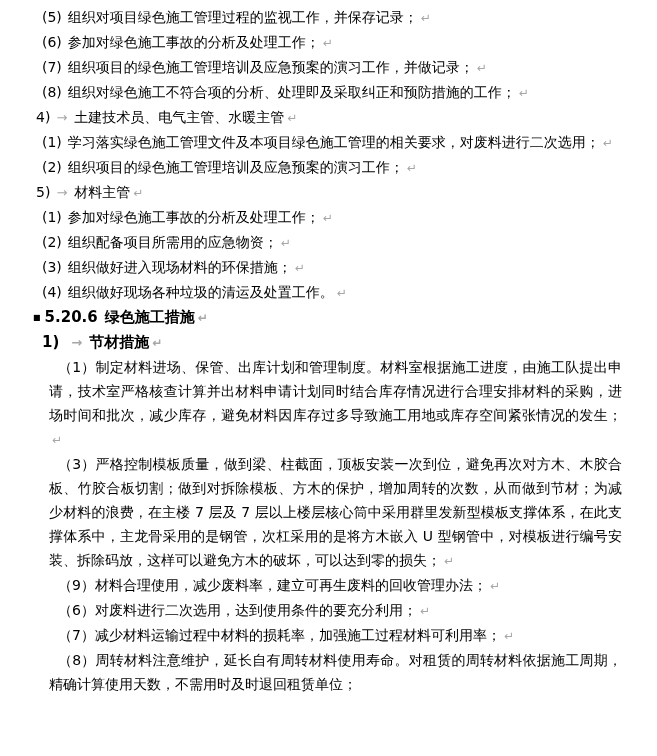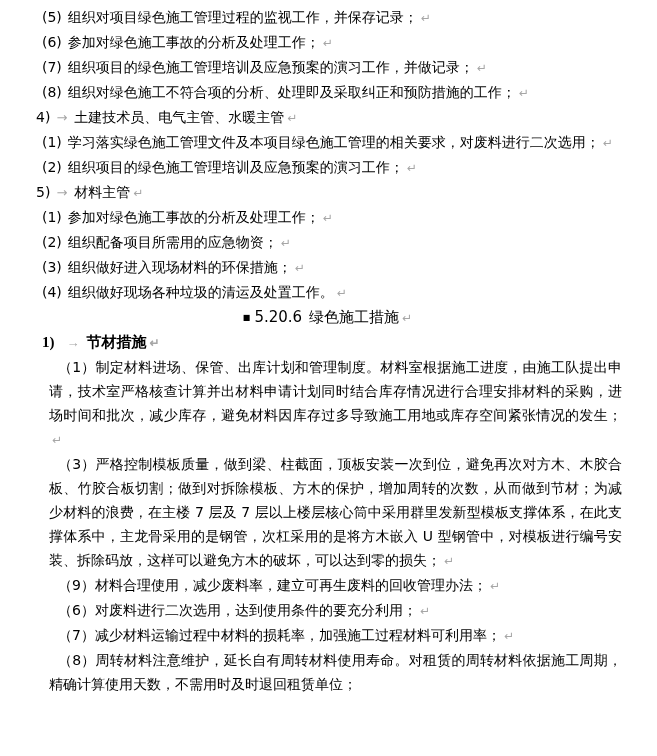--- a/index.html
+++ b/index.html
@@ -28,36 +28,34 @@
     color: #a6a6a6;
     margin: 0 7px 0 6px;
     font-size: 13px;
   }
   .mark {
     color: #a6a6a6;
     margin-left: 3px;
     font-size: 12px;
   }
   .heading {
-    font-weight: normal;
+    font-weight: bold;
     font-size: 15px;
-    text-align: center;
   }
   .heading .num { margin-right: 7px; }
   .bullet {
     font-size: 8px;
     vertical-align: 2px;
     margin-right: 4px;
     color: #000000;
   }
   .subheading {
     font-weight: bold;
     font-size: 15px;
     padding-left: 9px;
-    font-family: Liberation Serif, serif;
   }
   .para {
     text-align: justify;
     text-indent: 9px;
     margin-left: 16px;
   }
 </style>
 </head>
 <body>
 

